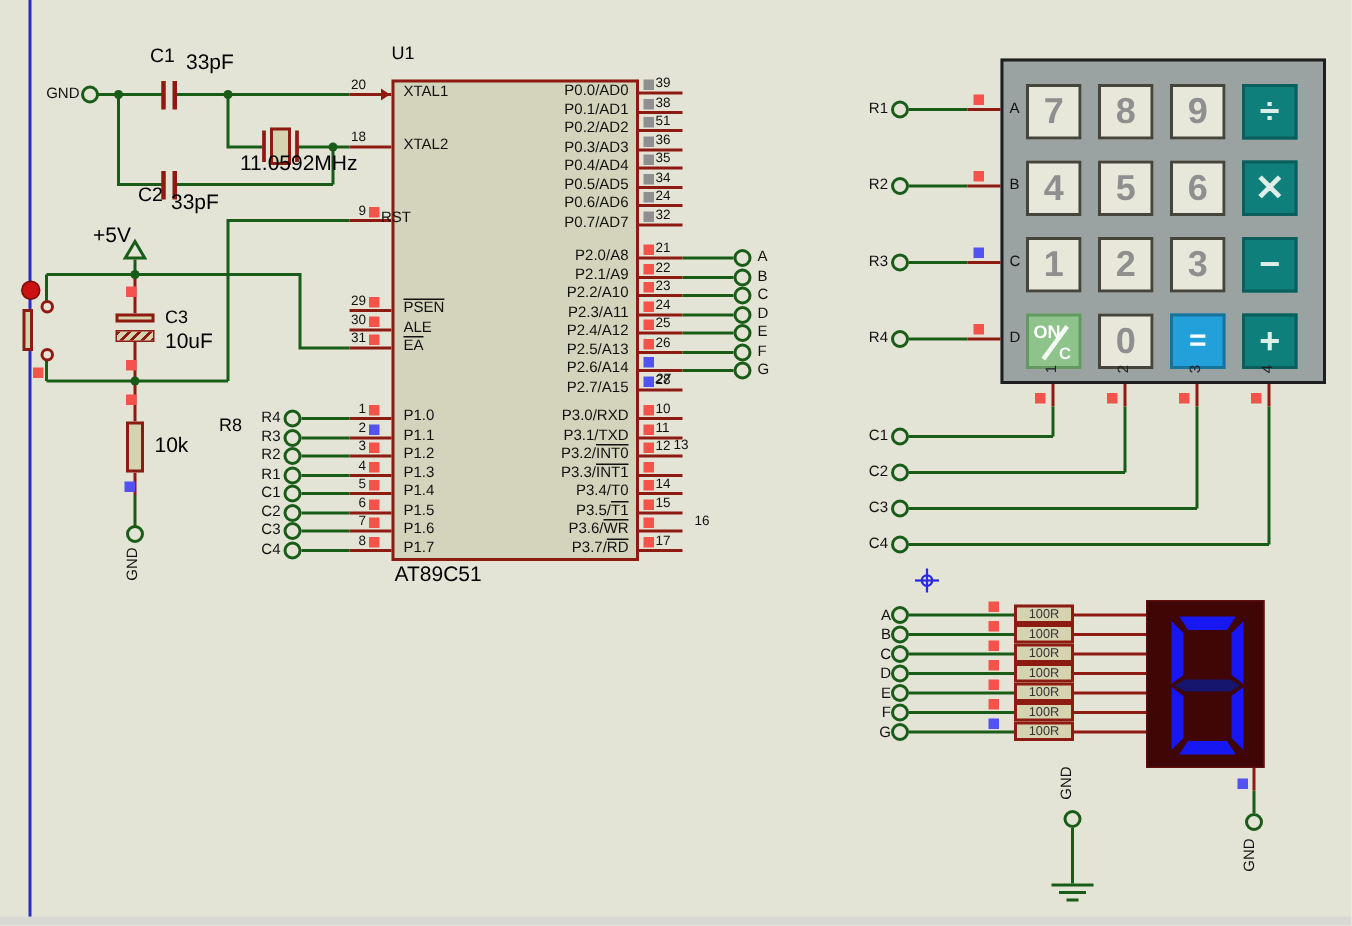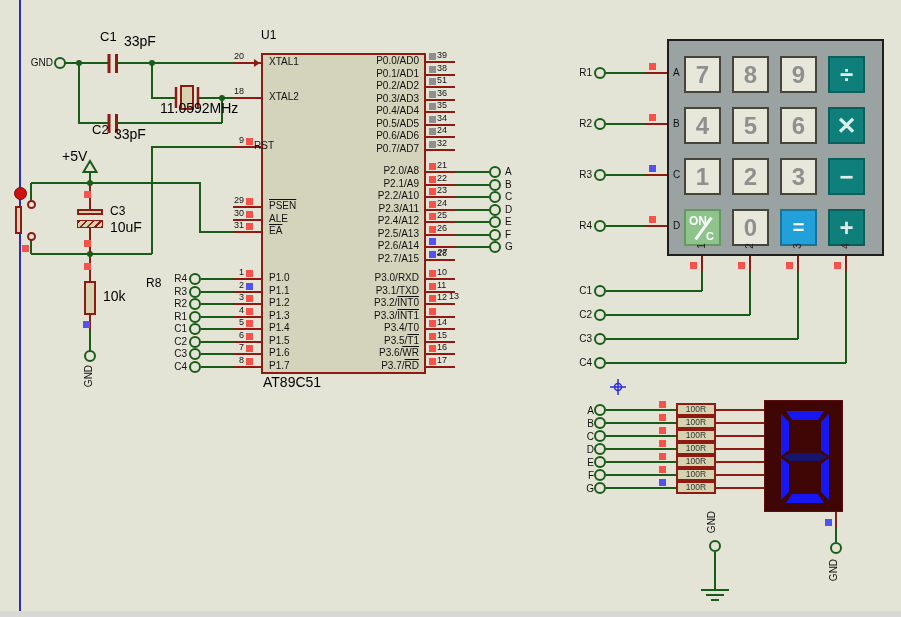--- a/index.html
+++ b/index.html
@@ -336,21 +336,21 @@
     <div class="stub" style="left: 426px; top: 328px; width: 29px; height: 2px;"></div>
     <div class="sq sq-red" style="left: 429px; top: 320px;"></div>
     <div class="pnum" style="left: 437px; top: 318px;">14</div>
     <div class="plab plab-r" style="left: 309px; top: 323px; width: 110px;">P3.4/T0</div>
     <div class="stub" style="left: 426px; top: 340.5px; width: 29px; height: 2px;"></div>
     <div class="sq sq-red" style="left: 429px; top: 332.5px;"></div>
     <div class="pnum" style="left: 437px; top: 330.5px;">15</div>
     <div class="plab plab-r" style="left: 309px; top: 335.5px; width: 110px;">P3.5/<span class="ov">T1</span></div>
     <div class="stub" style="left: 426px; top: 353px; width: 29px; height: 2px;"></div>
     <div class="sq sq-red" style="left: 429px; top: 345px;"></div>
-    <div class="pnum" style="left: 437px; top: 343px;">16</div>
+    <div class="pnum" style="left: 463px; top: 343px;">16</div>
     <div class="plab plab-r" style="left: 309px; top: 348px; width: 110px;">P3.6/<span class="ov">WR</span></div>
     <div class="stub" style="left: 426px; top: 365.5px; width: 29px; height: 2px;"></div>
     <div class="sq sq-red" style="left: 429px; top: 357.5px;"></div>
     <div class="pnum" style="left: 437px; top: 355.5px;">17</div>
     <div class="plab plab-r" style="left: 309px; top: 360.5px; width: 110px;">P3.7/<span class="ov">RD</span></div>
     <div class="stub" style="left: 645px; top: 72px; width: 22px; height: 2px;"></div>
     <div class="sq sq-red" style="left: 649px; top: 63px;"></div>
     <div class="wire" style="left: 606px; top: 72px; width: 39px; height: 2px;"></div>
     <div class="term" style="left: 594px; top: 67px;"></div>
     <div class="tlab tlab-r" style="left: 562px; top: 67px;">R1</div>

